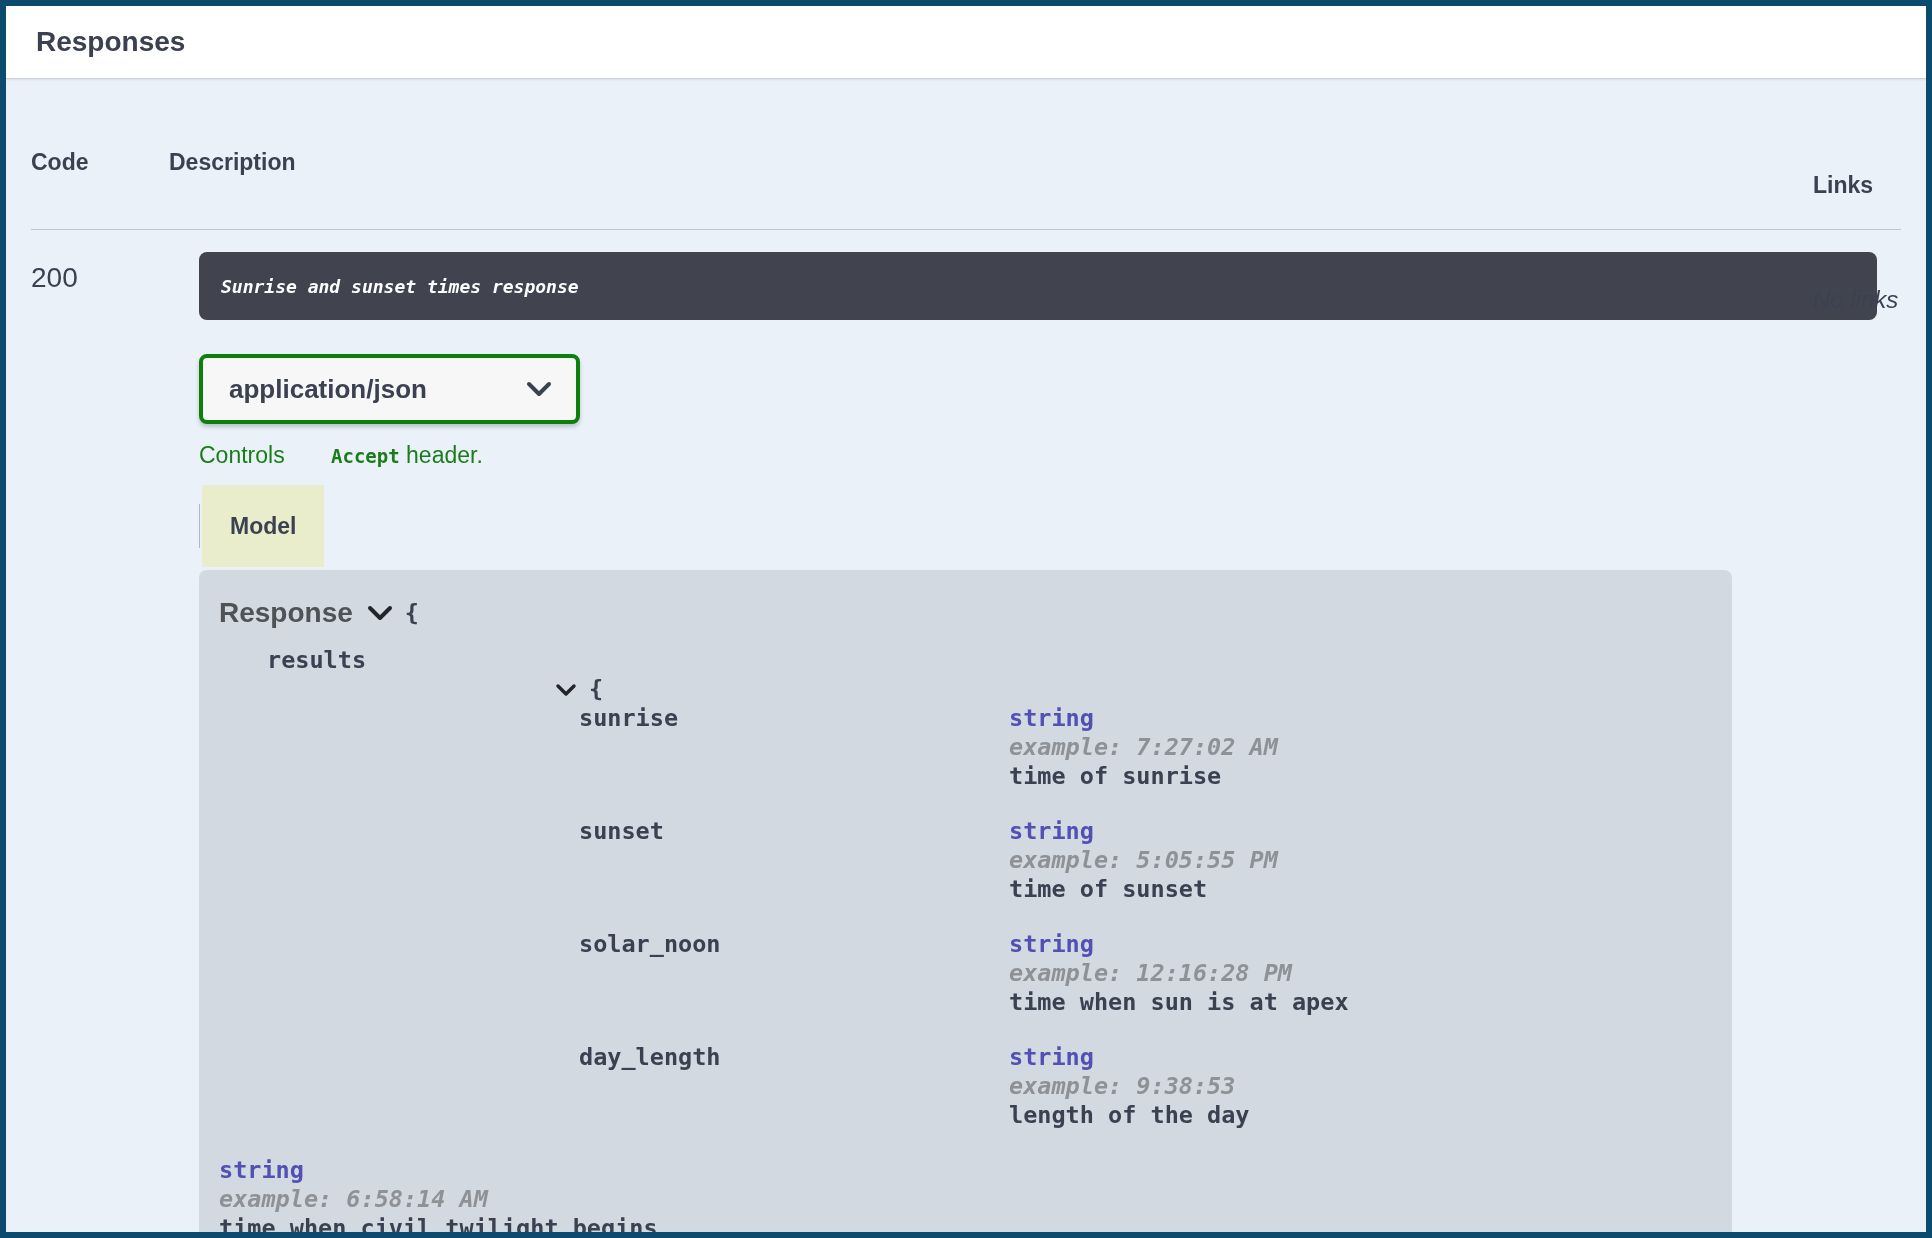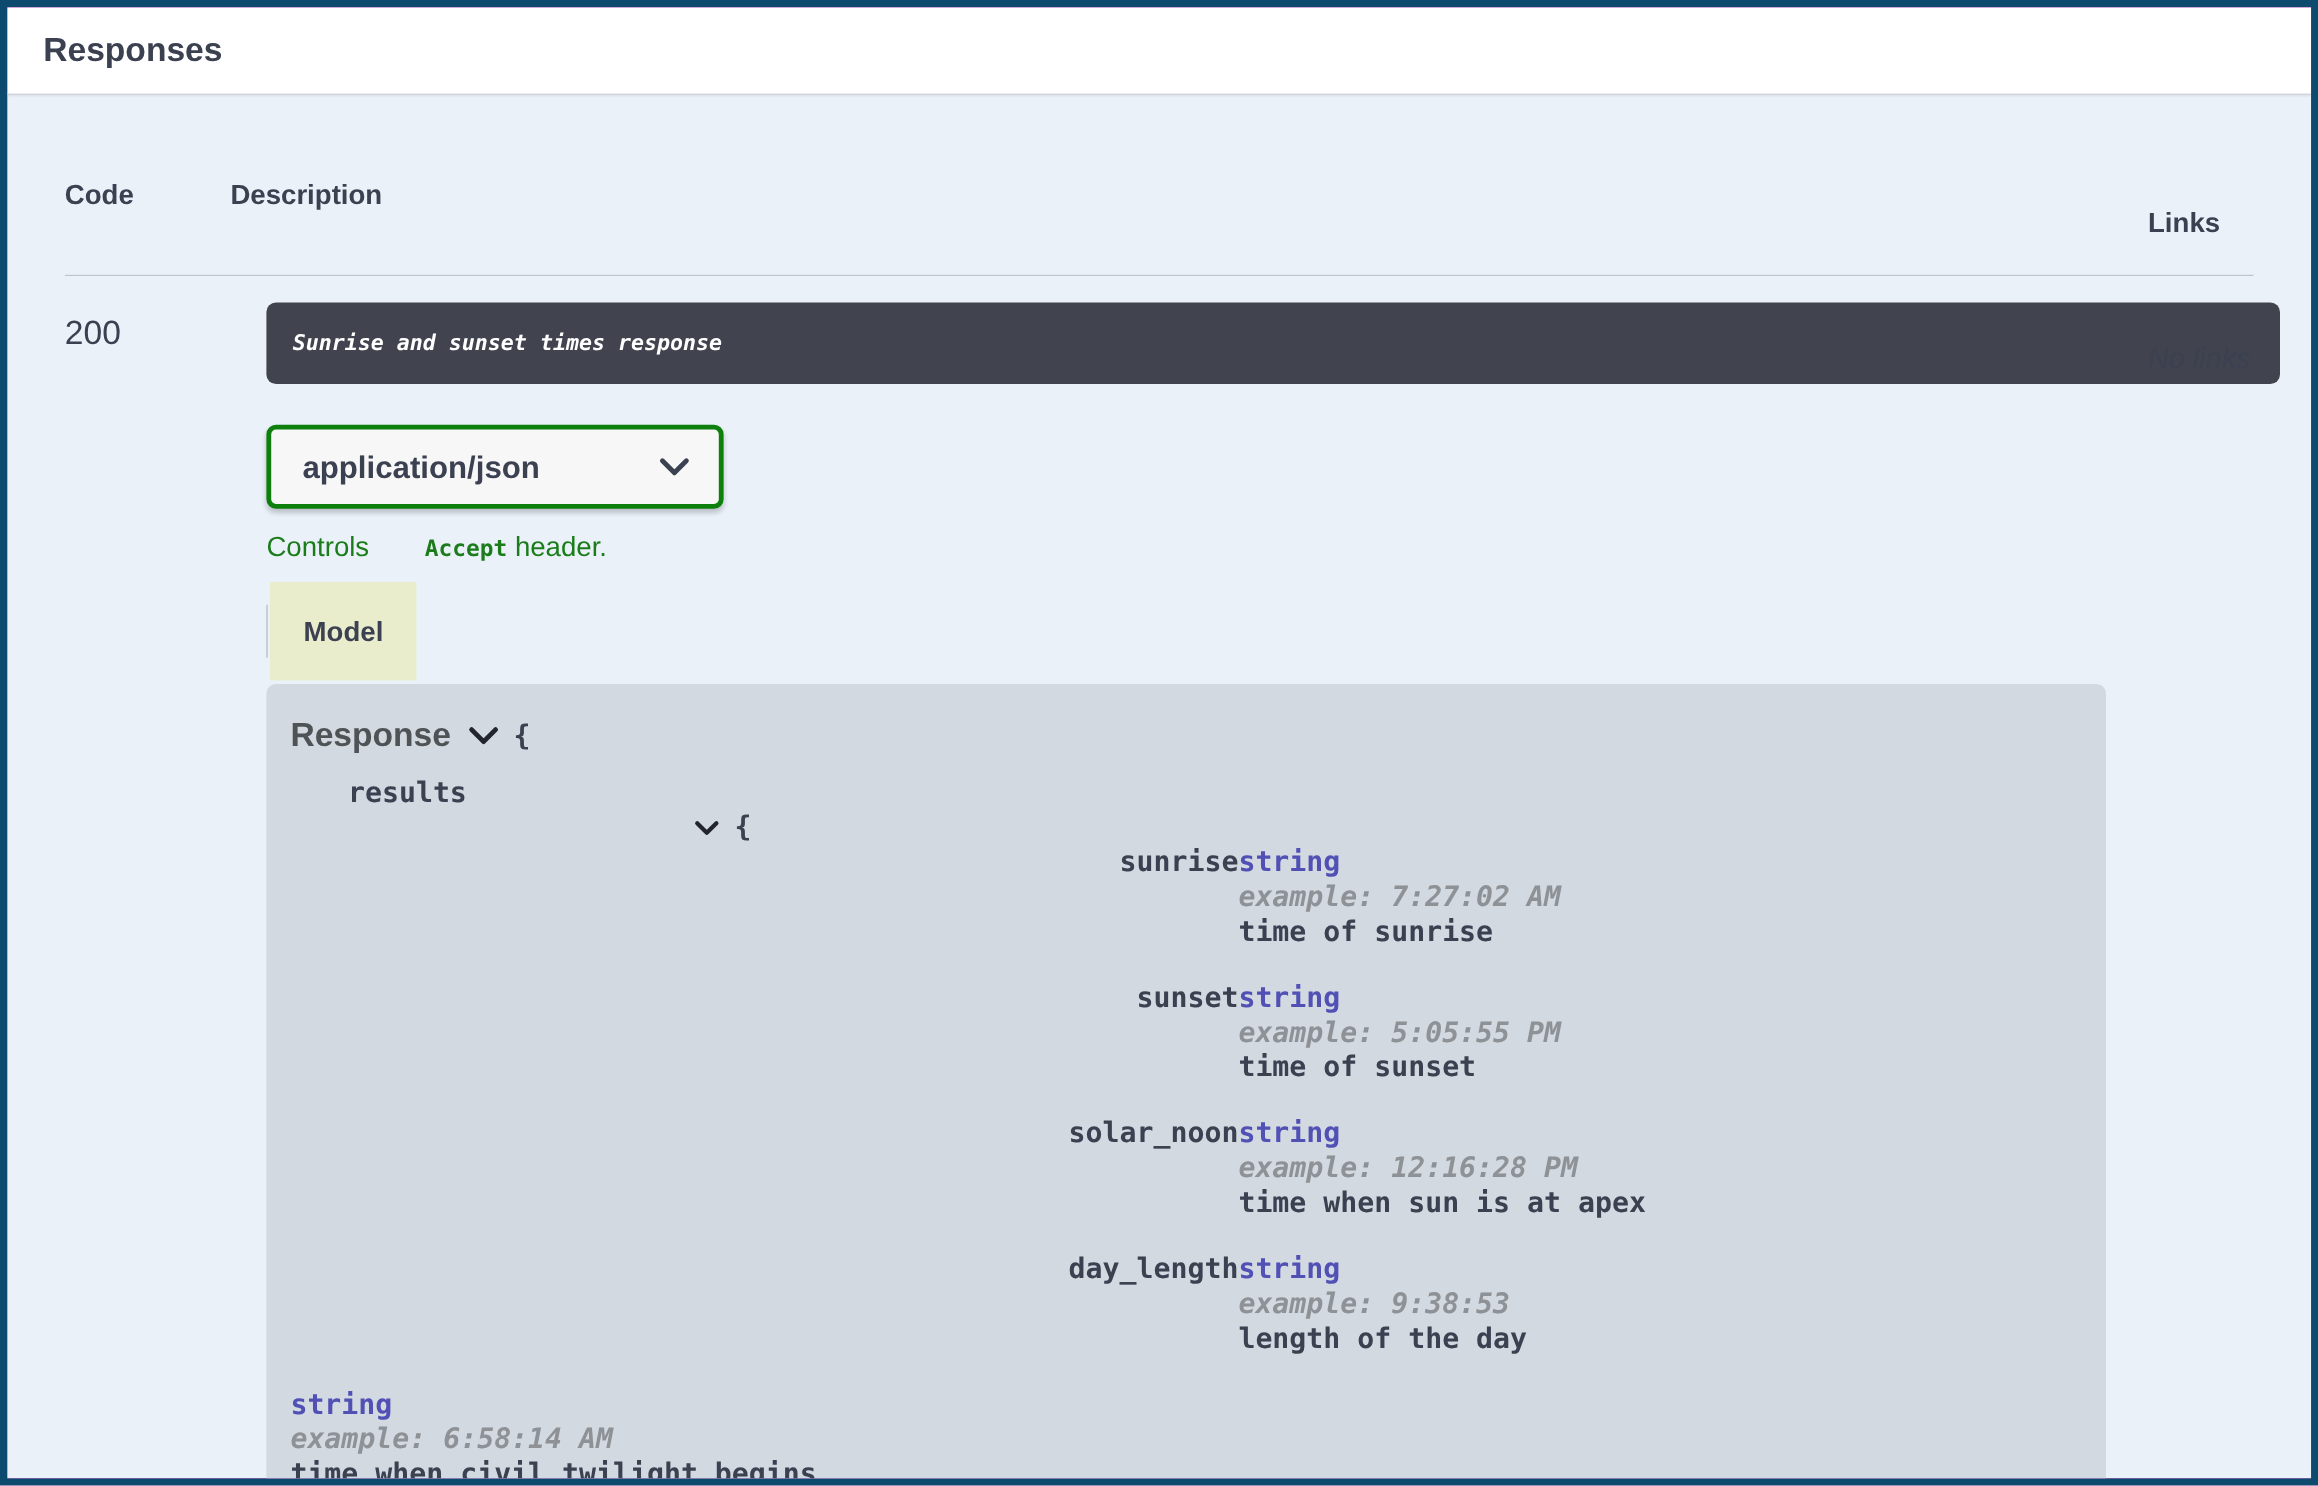--- a/index.html
+++ b/index.html
@@ -24,21 +24,21 @@
     display:flex; align-items:center;
     padding:0 30px;
     z-index:2;
   }
   .header-band h4 { font-size:28px; font-weight:bold; color:#3b4151; }
 
   
   .section {
     flex:1 1 auto;
     background:#eaf1f9;
-    padding:0 48px;
+    padding:0 25px;
     overflow:hidden;
   }
 
   .resp-headers {
     display:flex;
     margin-top:70px;
     padding-bottom:30px;
     border-bottom:1px solid #bfc5cc;
     font-size:23px; font-weight:bold; color:#3b4151;
   }
@@ -111,21 +111,21 @@
   .model-title-row .brace { margin-left:12px; font-size:23.5px; color:#3b4151; }
 
   .results-line { margin:16px 0 0 48px; font-size:23.5px; color:#3b4151; height:29px; line-height:29px; }
 
   .nested-open { display:flex; align-items:center; margin-left:336px; height:29px; }
   .nested-open .brace { margin-left:12px; font-size:23.5px; color:#3b4151; line-height:29px; }
 
   .prop-row { display:flex; margin-bottom:26px; }
   .prop-name {
     flex:0 0 430px; margin-left:360px;
-    font-size:23.5px; line-height:29px; color:#3b4151;text-align:right;
+    font-size:23.5px; line-height:29px; color:#3b4151;
   }
   .prop-meta { flex:1 1 auto; font-size:23.5px; line-height:29px; }
   .prop-type { color:#5050b5; }
   .prop-example { color:#8e9297; font-style:italic; }
   .prop-desc { color:#3b4151; }
 
   .chev svg, .sel-chev svg { display:block; }
 </style>
 </head>
 <body>

